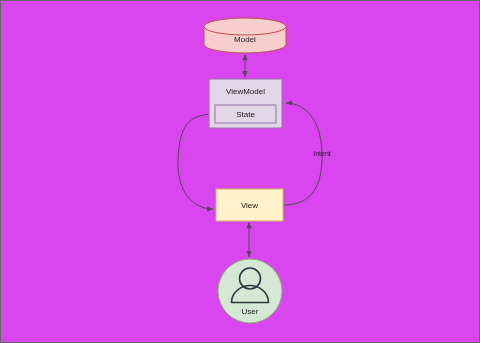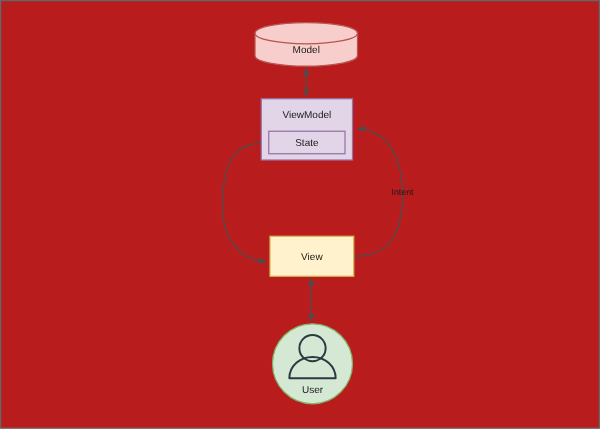--- a/index.html
+++ b/index.html
@@ -4,21 +4,21 @@
 <style>
   html, body {
     margin: 0;
     padding: 0;
     background: #ffffff;
   }
   #canvas {
     position: relative;
     width: 480px;
     height: 343px;
-    background: #b91c1c;
+    background: #d946ef;
     border: 1px solid #666666;
     box-sizing: border-box;
     overflow: hidden;
     font-family: "Liberation Sans", sans-serif;
   }
   #diagram-svg {
     position: absolute;
     left: 0;
     top: 0;
     width: 480px;

